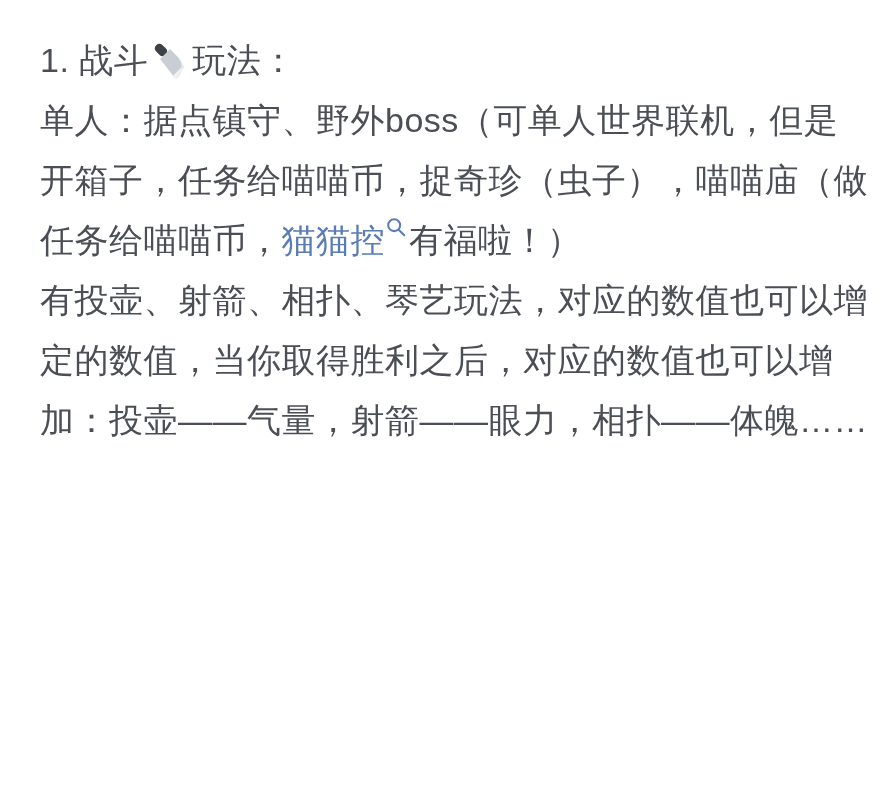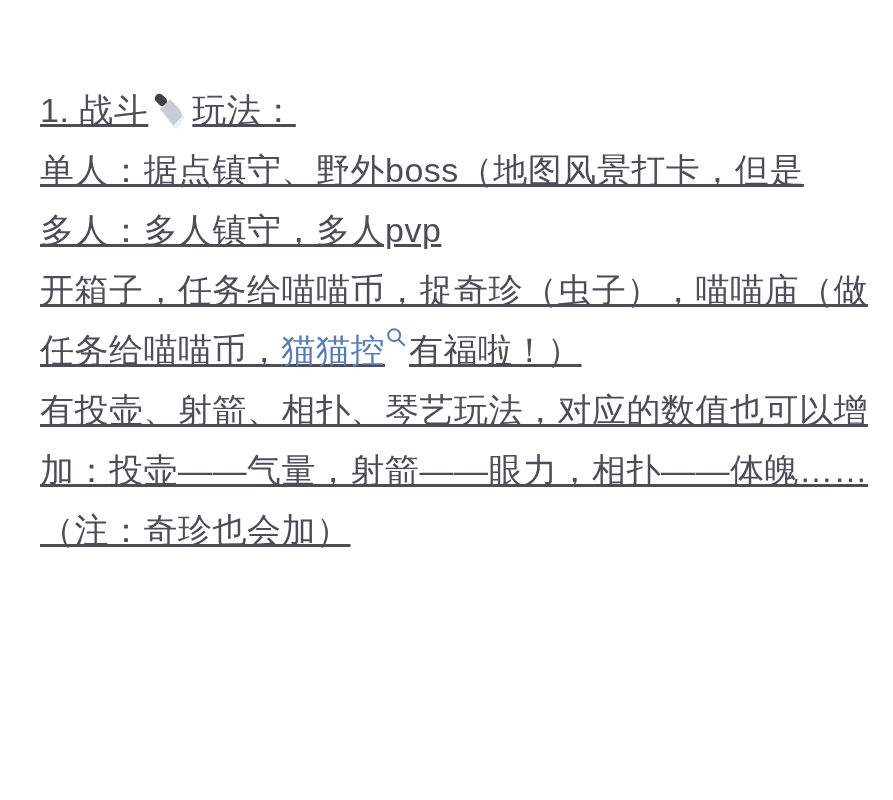--- a/index.html
+++ b/index.html
@@ -14,22 +14,21 @@
   }
   body {
     width: 893px;
     height: 800px;
     background: var(--bg-color);
     font-family: "Liberation Sans", sans-serif;
     color: var(--text-color);
     overflow: hidden;
   }
   .post {
-    padding: 80px 36px 0 40px;
-    text-decoration: underline;
+    padding: 30px 36px 0 40px;
   }
   .line {
     height: 60px;
     line-height: 60px;
     font-size: 34px;
     white-space: nowrap;
     letter-spacing: 0.5px;
   }
   .emoji {
     display: inline-block;
@@ -68,23 +67,22 @@
 
 <main class="post">
     <div class="line"><span>1. 战斗</span><span class="emoji"><svg viewBox="0 0 40 40" aria-hidden="true">
     <g transform="rotate(-45 20 20)">
       <rect x="15.5" y="0.5" width="9" height="13.5" rx="4.2" fill="#3d4247"></rect>
       <path d="M13 13 L27 13 L27 23.5 C27 31.5 21 37.8 13.2 38.8 C11 39.1 9.8 37.6 10.3 35.3 Z" fill="#c9ced4"></path>
       <path d="M27 13 L27 23.5 C27 28.5 24.6 33.2 20.8 36.2 L24 36.5 C26 33 27 28 27 23.5 Z" fill="#e9ecef"></path>
       <path d="M10.3 35.3 C9.8 37.6 11 39.1 13.2 38.8 C17 38.3 20.4 36.5 23 33.9 L11 33.9 Z" fill="#eef1f3"></path>
     </g>
   </svg></span><span>玩法：</span></div>
-    <div class="line"><span>单人：据点镇守、野外boss（地图风景打卡，但是</span></div>
-    <div class="line"><span>多人：多人镇守，多人pvp</span></div>
+    <div class="line"><span>单人：据点镇守、野外boss（可单人世界联机，但是</span></div>
     <div class="line"><span>开箱子，任务给喵喵币，捉奇珍（虫子），喵喵庙（做</span></div>
     <div class="line"><span>任务给喵喵币，</span><a class="entity-link">猫猫控</a><span class="sup-icon"><svg viewBox="0 0 24 24" aria-hidden="true">
     <circle cx="10" cy="10" r="6.5" fill="none" stroke="currentColor" stroke-width="2.2"></circle>
     <line x1="15.2" y1="15.2" x2="21" y2="21" stroke="currentColor" stroke-width="2.2" stroke-linecap="round"></line>
   </svg></span><span>有福啦！）</span></div>
     <div class="line"><span>有投壶、射箭、相扑、琴艺玩法，对应的数值也可以增</span></div>
+    <div class="line"><span>定的数值，当你取得胜利之后，对应的数值也可以增</span></div>
     <div class="line"><span>加：投壶——气量，射箭——眼力，相扑——体魄……</span></div>
-    <div class="line"><span>（注：奇珍也会加）</span></div>
   </main>
 
 </body></html>

